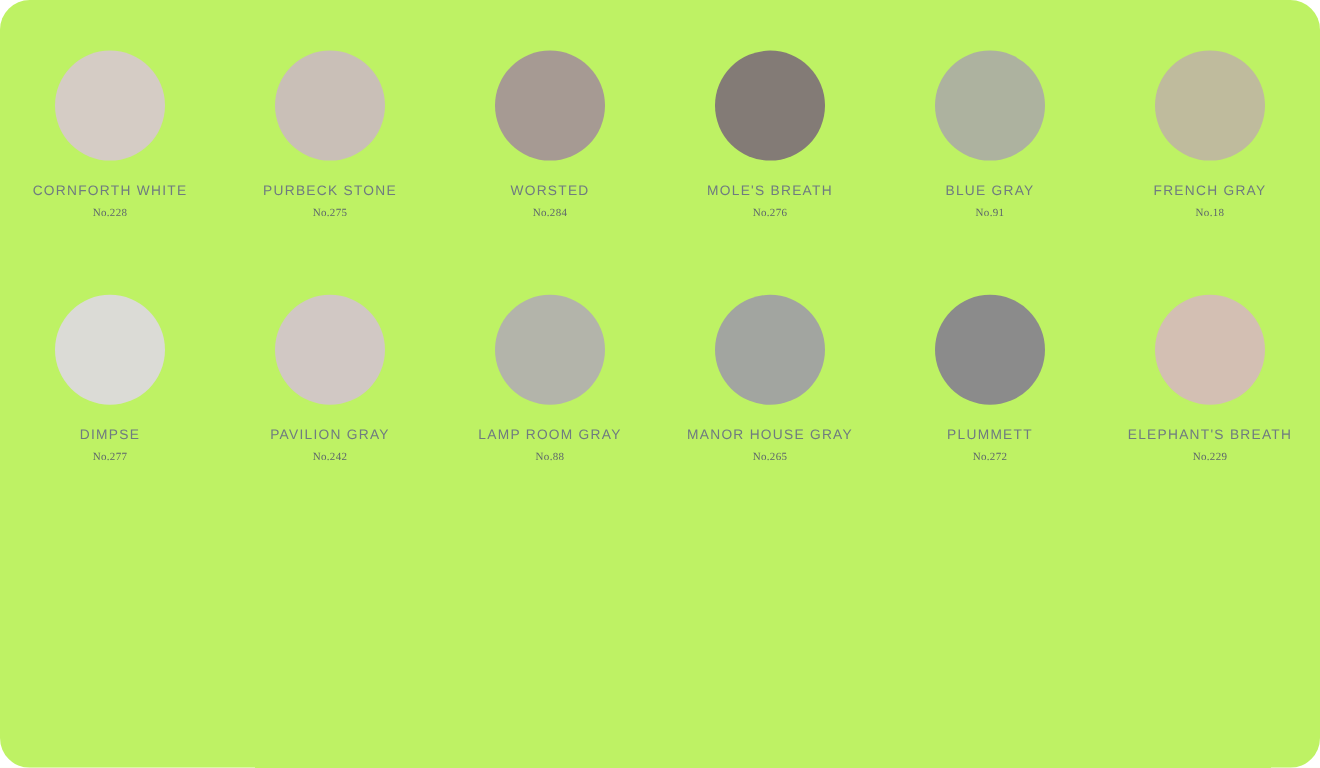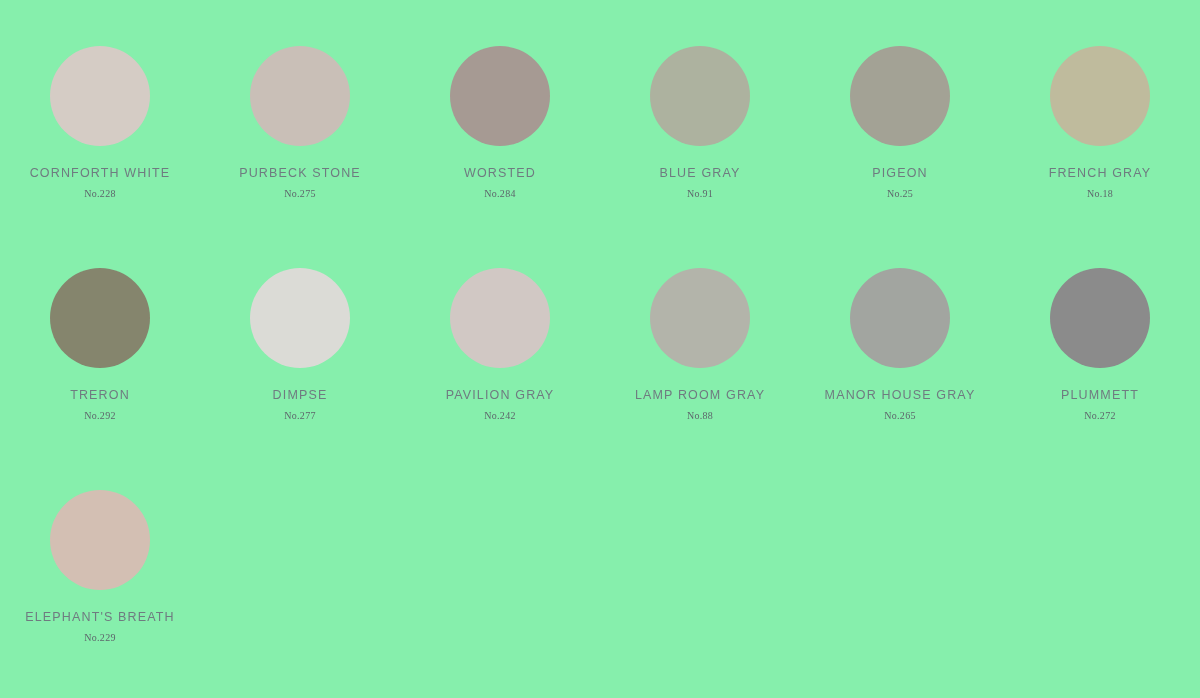--- a/index.html
+++ b/index.html
@@ -66,55 +66,50 @@
     letter-spacing: 0.3px;
     color: #5d666b;
     text-align: center;
     white-space: nowrap;
     line-height: 1;
   }
 </style>
 </head>
 <body>
 
-<main class="swatch-board" style="background: #86efac;">
+<main class="swatch-board" style="background: #bef264; border-radius: 27px;">
     <div class="swatch-cell">
       <span class="swatch-disc" style="background: rgb(213, 204, 197);"></span>
       <div class="swatch-name">CORNFORTH WHITE</div>
       <div class="swatch-number">No.228</div>
     </div>
     <div class="swatch-cell">
       <span class="swatch-disc" style="background: rgb(201, 191, 183);"></span>
       <div class="swatch-name">PURBECK STONE</div>
       <div class="swatch-number">No.275</div>
     </div>
     <div class="swatch-cell">
       <span class="swatch-disc" style="background: rgb(166, 154, 147);"></span>
       <div class="swatch-name">WORSTED</div>
       <div class="swatch-number">No.284</div>
     </div>
     <div class="swatch-cell">
+      <span class="swatch-disc" style="background: rgb(131, 123, 118);"></span>
+      <div class="swatch-name">MOLE'S BREATH</div>
+      <div class="swatch-number">No.276</div>
+    </div>
+    <div class="swatch-cell">
       <span class="swatch-disc" style="background: rgb(173, 178, 159);"></span>
       <div class="swatch-name">BLUE GRAY</div>
       <div class="swatch-number">No.91</div>
     </div>
     <div class="swatch-cell">
-      <span class="swatch-disc" style="background: rgb(163, 162, 149);"></span>
-      <div class="swatch-name">PIGEON</div>
-      <div class="swatch-number">No.25</div>
-    </div>
-    <div class="swatch-cell">
       <span class="swatch-disc" style="background: rgb(191, 187, 157);"></span>
       <div class="swatch-name">FRENCH GRAY</div>
       <div class="swatch-number">No.18</div>
-    </div>
-    <div class="swatch-cell">
-      <span class="swatch-disc" style="background: rgb(133, 133, 109);"></span>
-      <div class="swatch-name">TRERON</div>
-      <div class="swatch-number">No.292</div>
     </div>
     <div class="swatch-cell">
       <span class="swatch-disc" style="background: rgb(219, 219, 214);"></span>
       <div class="swatch-name">DIMPSE</div>
       <div class="swatch-number">No.277</div>
     </div>
     <div class="swatch-cell">
       <span class="swatch-disc" style="background: rgb(209, 200, 196);"></span>
       <div class="swatch-name">PAVILION GRAY</div>
       <div class="swatch-number">No.242</div>

